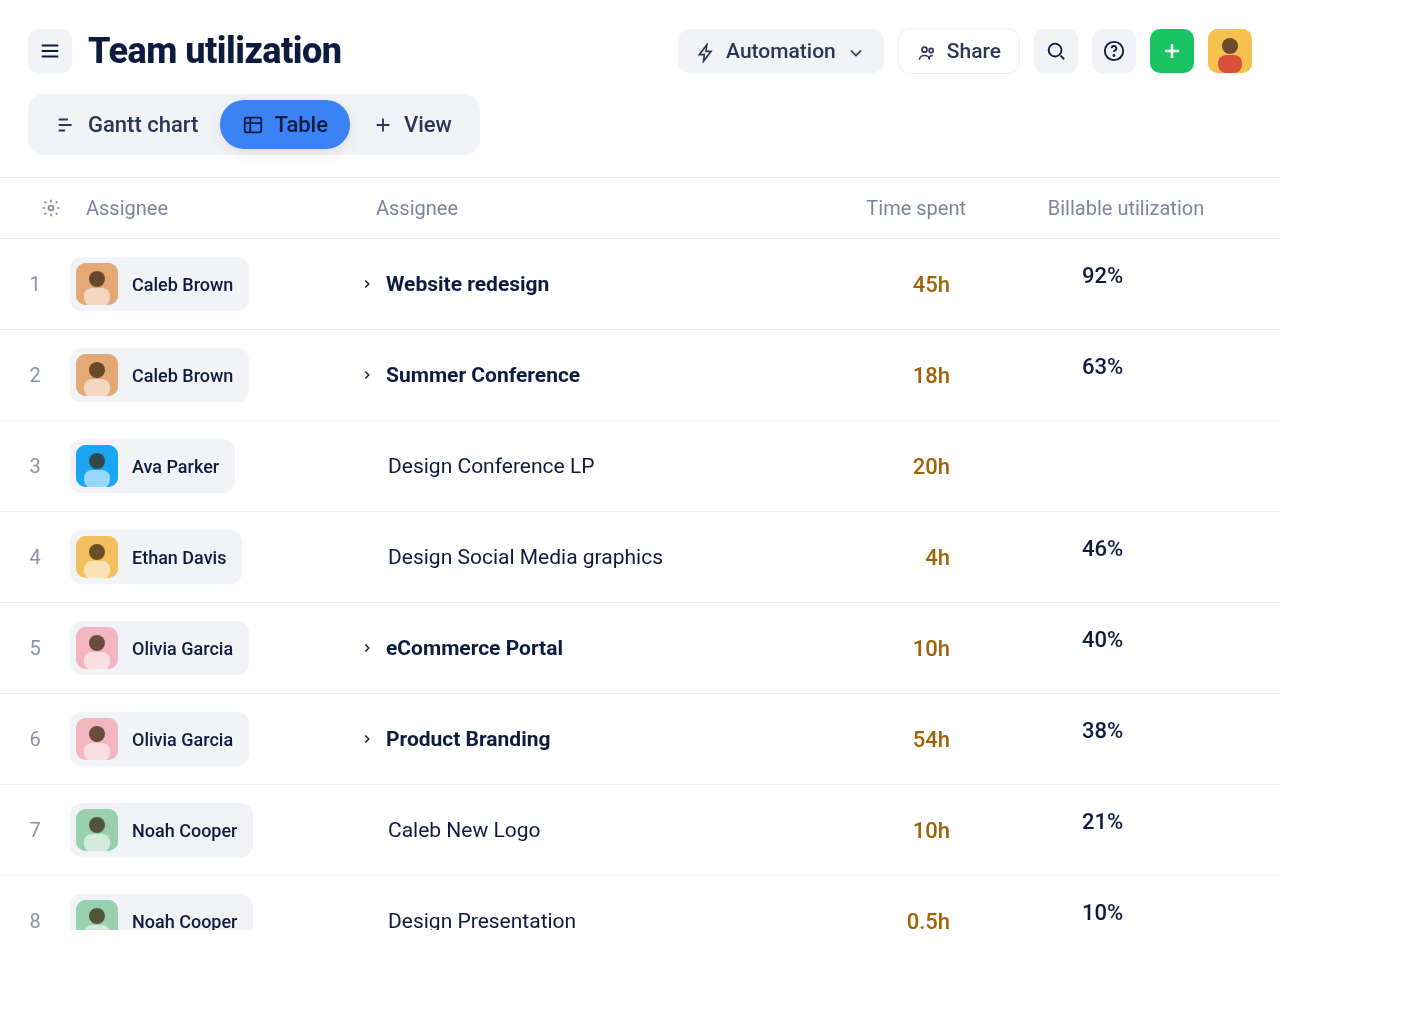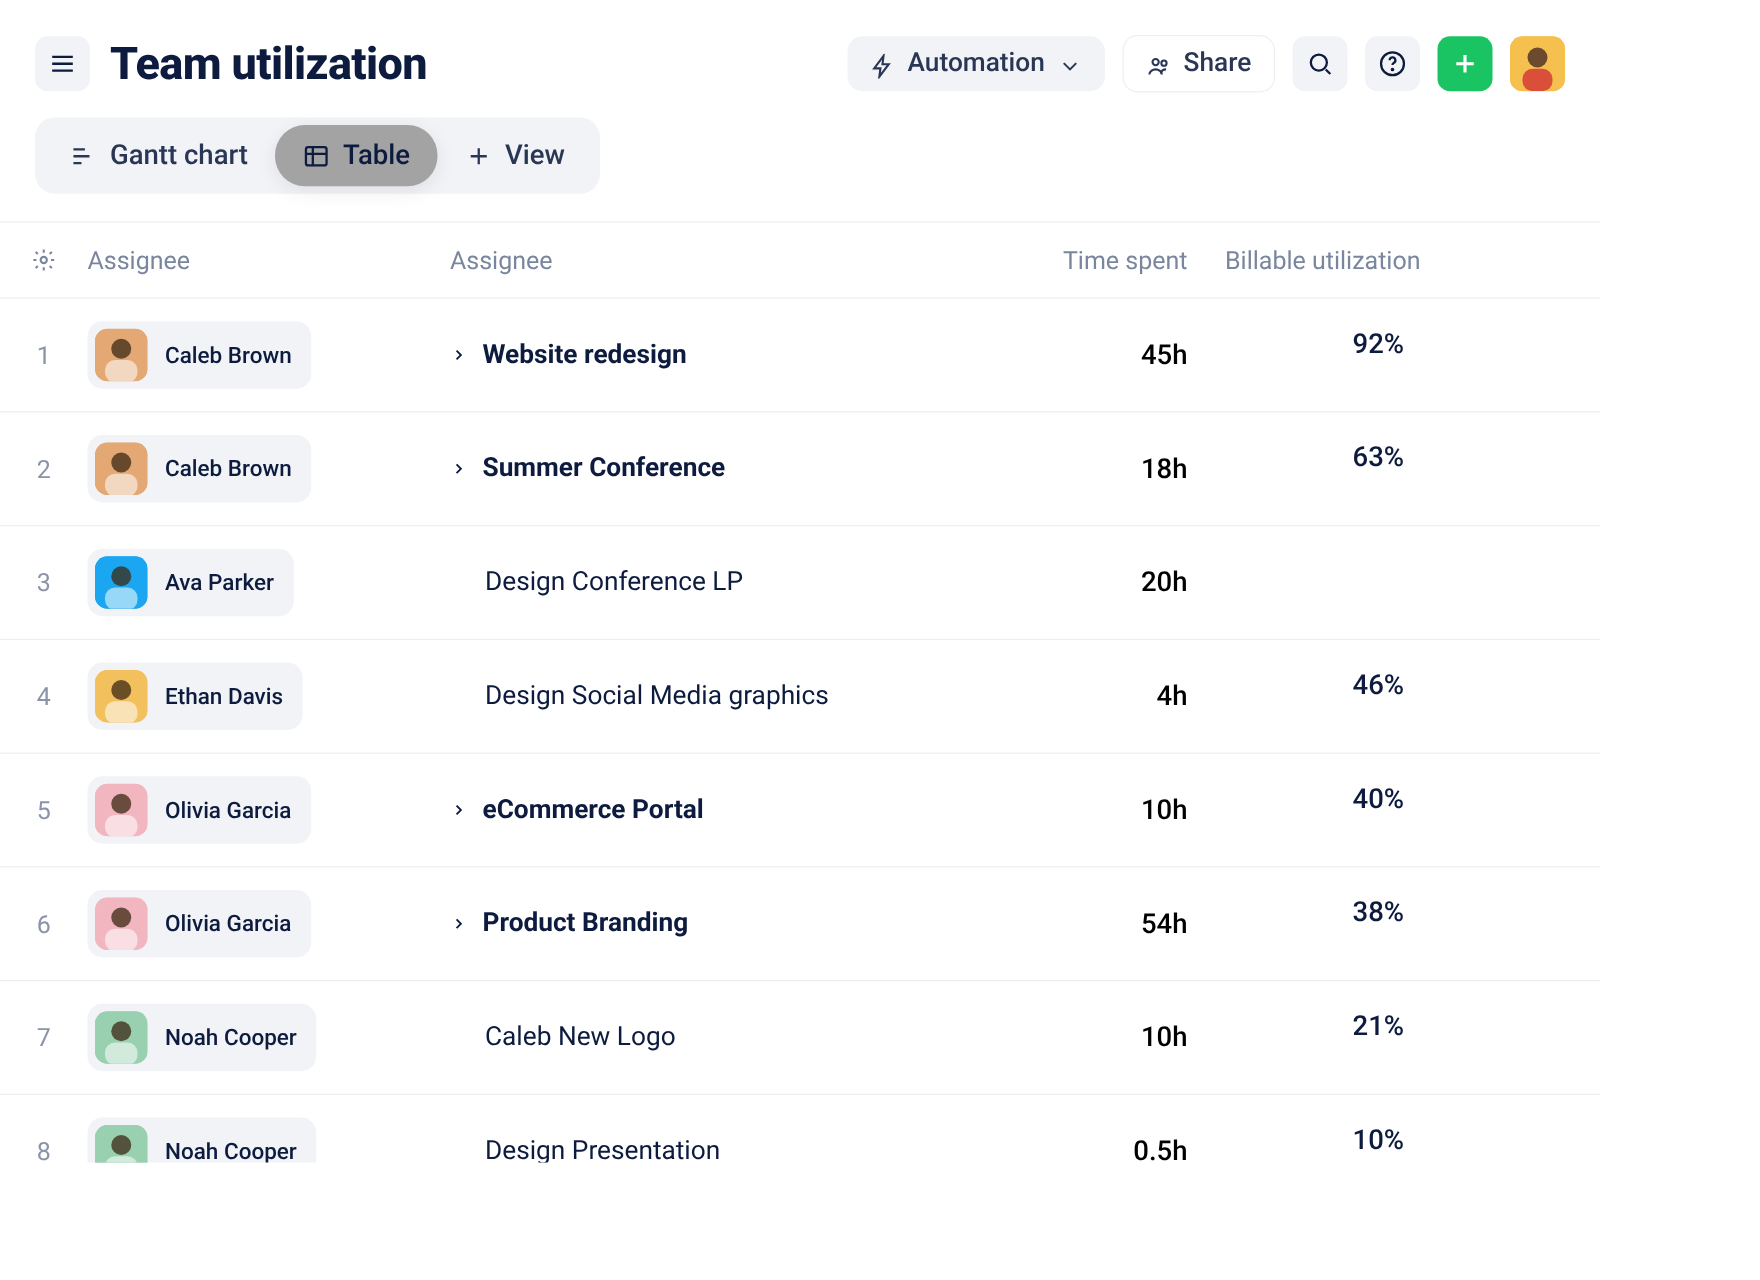--- a/index.html
+++ b/index.html
@@ -69,41 +69,41 @@
 }
 .tab {
   display: flex; align-items: center; gap: 10px;
   padding: 12px 22px;
   font-size: 22px; font-weight: 500;
   color: #2a3655;
   border-radius: 12px;
   cursor: pointer;
 }
 .tab.active {
-  background: #a3a3a3;
+  background: #3b82f6;
   box-shadow: 0 4px 16px rgba(0,0,0,0.08);
   color: #0d1b3f;
   border-radius: 24px;
 }
 .tab svg { width: 22px; height: 22px; stroke: currentColor; fill: none; stroke-width: 2; }
 
 .table-wrap { margin-top: 22px; border-top: 1px solid #eceff4; }
 .thead {
   display: grid;
   grid-template-columns: 70px 290px 430px 190px 260px;
   align-items: center;
-  padding: 18px 28px 18px 0;
+  padding: 18px 28px 18px 16px;
   border-bottom: 1px solid #eceff4;
   color: #7a869e;
   font-size: 20px;
 }
 .th-gear { display:flex; justify-content:center; }
 .th-gear svg { width: 20px; height: 20px; stroke: #7a869e; fill:none; stroke-width:2; }
 .th-time { text-align: right; padding-right: 30px; }
-.th-util { text-align: left; }
+.th-util { text-align: center; }
 
 .trow {
   display: grid;
   grid-template-columns: 70px 290px 430px 190px 260px;
   align-items: center;
   padding: 18px 28px 18px 0;
   border-bottom: 1px solid #eceff4;
 }
 .rownum { color: #8a93a8; font-size: 20px; text-align: center; }
 .assignee-chip {
@@ -116,21 +116,21 @@
   display:flex; align-items:center; justify-content:center;
   overflow: hidden;
 }
 .av svg { width: 42px; height: 42px; }
 .assignee-name { font-size: 18px; font-weight: 500; color: #0d1b3f; }
 .proj { display:flex; align-items:center; gap: 10px; font-size: 21px; color:#0d1b3f; }
 .proj.bold { font-weight: 700; }
 .proj .expander { width: 16px; display:flex; }
 .proj .expander svg { width:14px; height:14px; stroke:#0d1b3f; fill:none; stroke-width:2.5; }
 .proj.indent { padding-left: 28px; }
-.time { text-align: right; font-size: 22px; font-weight: 500; color:#000000; padding-right: 30px;}
+.time { text-align: right; font-size: 22px; font-weight: 500; color:#a16207; padding-right: 30px;}
 .util { display:flex; align-items:center; gap: 18px; flex-direction: column; }
 .util-pct { font-size: 22px; font-weight: 500; width: 56px; color:#0d1b3f; }
 .bar { flex:1; height: 8px; background:#e8ebf0; border-radius: 4px; position:relative; overflow:hidden; }
 .bar-fill { position:absolute; left:0; top:0; bottom:0; border-radius:4px; }
 .bar-fill.green { background:#1bc463; }
 .bar-fill.amber { background:#f5b301; }
 </style>
 </head>
 <body>
 

